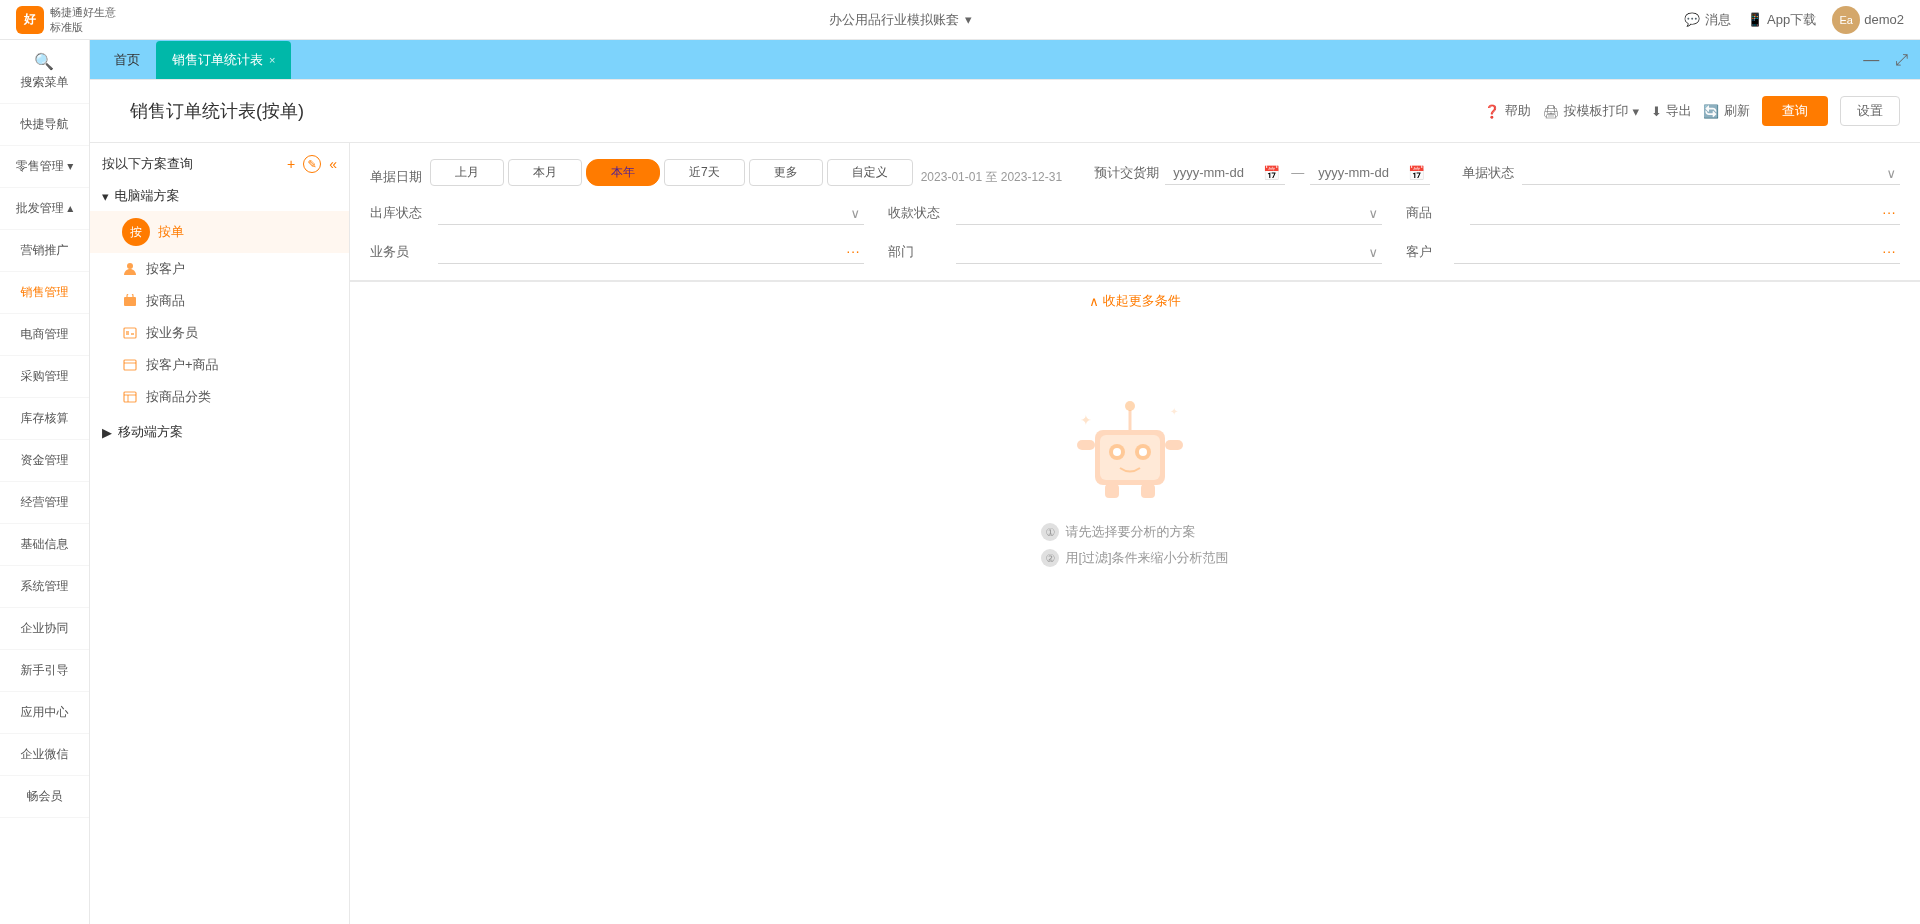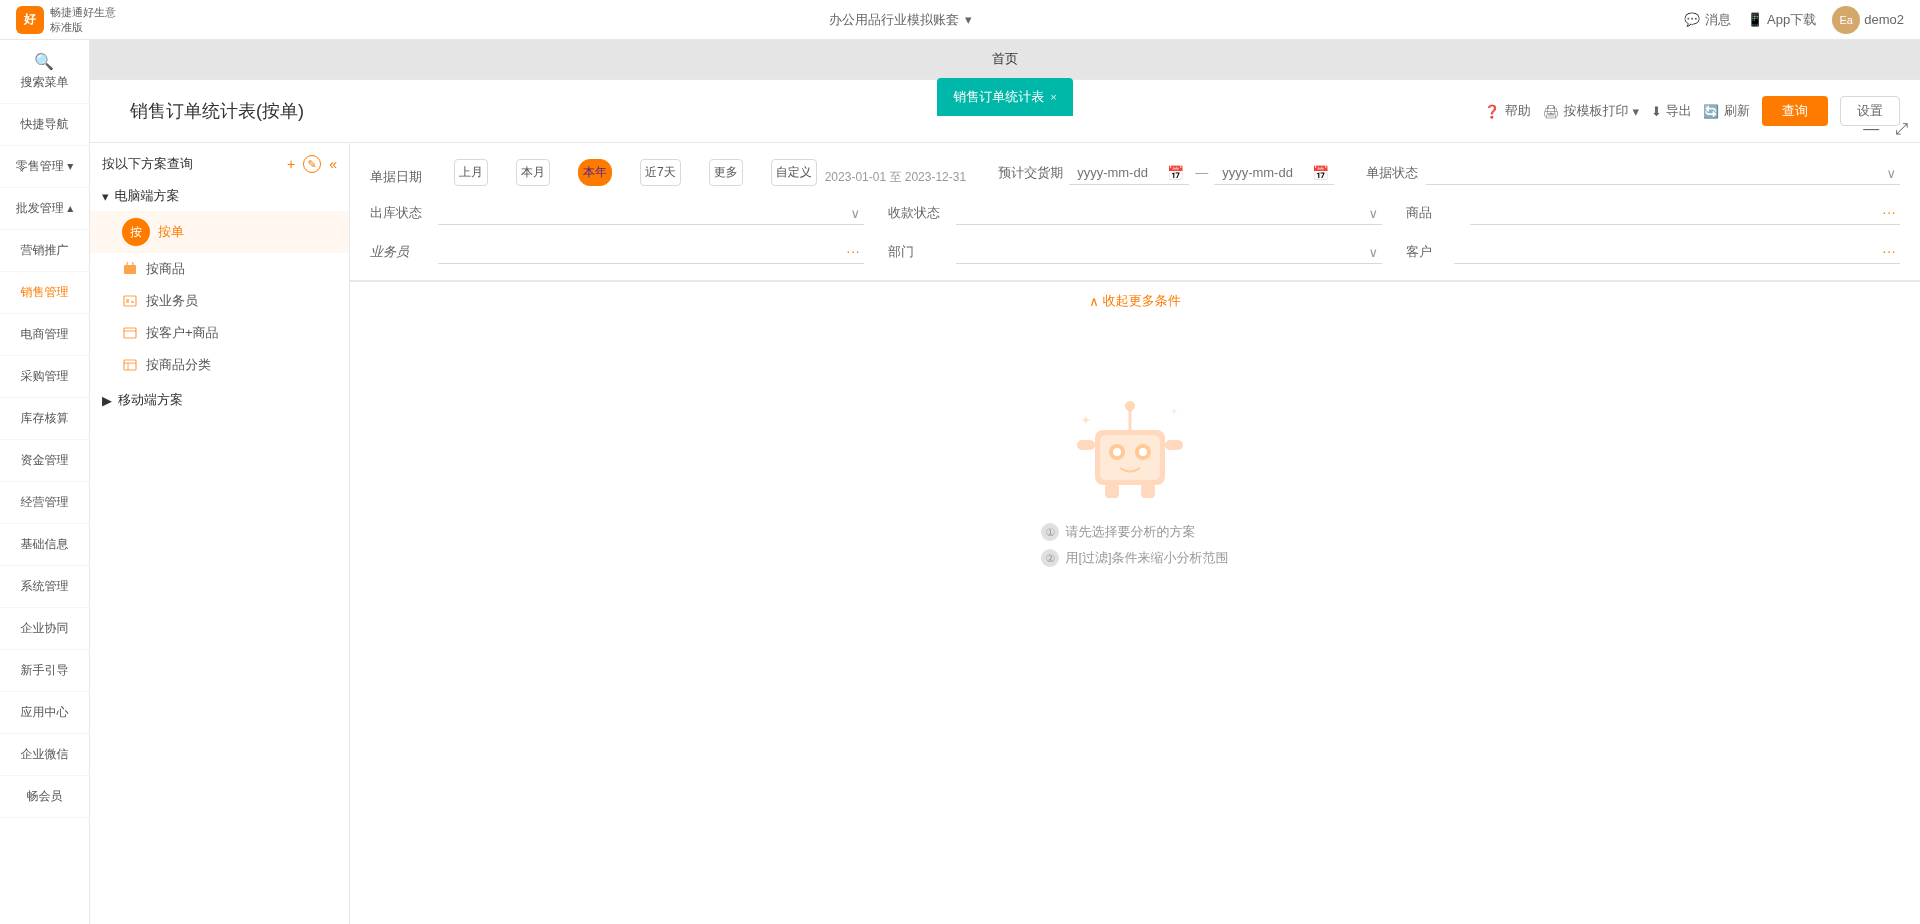--- a/index.html
+++ b/index.html
@@ -28,21 +28,21 @@
     
     .main-layout { display: flex; margin-top: 40px; height: calc(924px - 40px); }
 
     
     .sidebar { width: 90px; background: #fff; border-right: 1px solid #e8e8e8; display: flex; flex-direction: column; overflow-y: auto; flex-shrink: 0; }
     .sidebar-item { padding: 12px 6px; text-align: center; cursor: pointer; color: #555; font-size: 12px; border-bottom: 1px solid #f5f5f5; }
     .sidebar-item.active { color: #ff7b00; }
     .sidebar-item .icon { font-size: 16px; display: block; margin-bottom: 3px; }
 
     
-    .tab-bar { background: #e5e5e5; border-bottom: 1px solid #e8e8e8; display: flex; align-items: center; padding: 0 8px; height: 40px; position: sticky; top: 0; z-index: 50; flex-direction: column; }
+    .tab-bar { background: #7dd3fc; border-bottom: 1px solid #e8e8e8; display: flex; align-items: center; padding: 0 8px; height: 40px; position: sticky; top: 0; z-index: 50; }
     .tab { padding: 10px 16px; cursor: pointer; font-size: 13px; color: #666; display: flex; align-items: center; gap: 6px; }
     .tab.home { color: #333; }
     .tab.active { color: #fff; background: #00b8a9; border-radius: 4px 4px 0 0; }
     .tab .close-btn { font-size: 11px; color: rgba(255,255,255,0.8); cursor: pointer; }
     .tab-bar-actions { margin-left: auto; display: flex; gap: 8px; }
     .tab-bar-actions button { background: none; border: none; cursor: pointer; color: #666; font-size: 16px; padding: 4px; }
 
     
     .content-area { flex: 1; overflow-y: auto; background: #f5f6fa; }
 
@@ -62,21 +62,21 @@
     .scheme-panel-header { display: flex; align-items: center; justify-content: space-between; padding: 0 12px 8px; }
     .scheme-panel-title { font-size: 13px; color: #333; }
     .scheme-panel-icons { display: flex; gap: 8px; align-items: center; }
     .scheme-panel-icons span { color: #ff7b00; cursor: pointer; font-size: 14px; }
     .scheme-group { margin-bottom: 4px; }
     .scheme-group-header { display: flex; align-items: center; gap: 6px; padding: 6px 12px; cursor: pointer; color: #333; font-size: 13px; }
     .scheme-item { display: flex; align-items: center; gap: 8px; padding: 7px 20px 7px 32px; cursor: pointer; font-size: 13px; color: #555; }
     .scheme-item.active { color: #ff7b00; background: #fff7f0; }
     .scheme-item .item-icon { width: 16px; height: 16px; display: flex; align-items: center; justify-content: center; color: #ff7b00; font-size: 12px; }
     .scheme-active-dot { width: 28px; height: 28px; background: #ff7b00; border-radius: 50%; display: flex; align-items: center; justify-content: center; color: #fff; font-size: 12px; cursor: pointer; }
-    .date-btn { padding: 4px 4px; border: 1px solid #d9d9d9; border-radius: 4px; background: #fff; font-size: 12px; cursor: pointer; color: #555; margin-left: 24px; }
+    .date-btn { padding: 4px 24px; border: 1px solid #d9d9d9; border-radius: 4px; background: #fff; font-size: 12px; cursor: pointer; color: #555; }
     .date-btn.active { background: #ff7b00; color: #4c1d95; border-color: #ff7b00; border-radius: 12px; }
     .collapse-btn { text-align: center; padding: 10px; color: #ff7b00; font-size: 13px; cursor: pointer; background: #fff; border-top: 1px solid #e8e8e8; display: flex; align-items: center; justify-content: center; gap: 4px; }
 
     
     .date-input-wrap { position: relative; display: inline-flex; align-items: center; }
     .date-input-wrap input { border: none; border-bottom: 1px solid #d9d9d9; padding: 4px 24px 4px 8px; font-size: 13px; color: #999; background: transparent; outline: none; width: 120px; }
     .date-input-wrap .cal-icon { position: absolute; right: 4px; color: #ff7b00; font-size: 14px; cursor: pointer; }
 
     
     .empty-state { display: flex; flex-direction: column; align-items: center; justify-content: center; padding: 60px 20px; color: #999; }
@@ -244,20 +244,29 @@
           <div class="scheme-group-header">
             <span>▾</span>
             <span>电脑端方案</span>
           </div>
 
           <div class="scheme-item active">
             <div class="scheme-active-dot">按</div>
             <span>按单</span>
           </div>
 
+          <div class="scheme-item">
+            <div class="item-icon">
+              <svg width="14" height="14" viewBox="0 0 14 14">
+                  <circle cx="7" cy="4" r="3" fill="#ff7b00" opacity="0.7"></circle>
+                  <path d="M1 13c0-3.3 2.7-6 6-6s6 2.7 6 6" fill="#ff7b00" opacity="0.7"></path>
+                </svg>
+            </div>
+            <span>按客户</span>
+          </div>
 
           <div class="scheme-item">
             <div class="item-icon">
               <svg width="14" height="14" viewBox="0 0 14 14">
                   <rect x="1" y="3" width="12" height="9" rx="1" fill="#ff7b00" opacity="0.7"></rect>
                   <path d="M4 3V2a3 3 0 016 0v1" fill="none" stroke="#ff7b00" stroke-width="1.2" opacity="0.7"></path>
                 </svg>
             </div>
             <span>按商品</span>
           </div>
@@ -372,21 +381,21 @@
               <span style="color:#666;font-size:13px;white-space:nowrap;min-width:40px;">商品</span>
               <div style="flex:1; border-bottom:1px solid #d9d9d9; display:flex; align-items:center; justify-content:flex-end; padding:4px 4px;">
                 <span class="dots-btn">···</span>
               </div>
             </div>
           </div>
 
           <div style="display:grid; grid-template-columns:1fr 1fr 1fr; gap:16px 24px;">
 
             <div style="display:flex; align-items:center; gap:8px;">
-              <span style="color:#666;font-size:13px;white-space:nowrap;min-width:60px;font-style:italic;">业务员</span>
+              <span style="color:#666;font-size:13px;white-space:nowrap;min-width:60px;">业务员</span>
               <div style="flex:1; border-bottom:1px solid #d9d9d9; display:flex; align-items:center; justify-content:flex-end; padding:4px 4px;">
                 <span class="dots-btn">···</span>
               </div>
             </div>
 
             <div style="display:flex; align-items:center; gap:8px;">
               <span style="color:#666;font-size:13px;white-space:nowrap;min-width:60px;">部门</span>
               <div style="flex:1;position:relative;">
                 <select style="border:none;border-bottom:1px solid #d9d9d9;padding:4px 24px 4px 4px;font-size:13px;width:100%;outline:none;background:transparent;appearance:none;">
                   <option></option>

